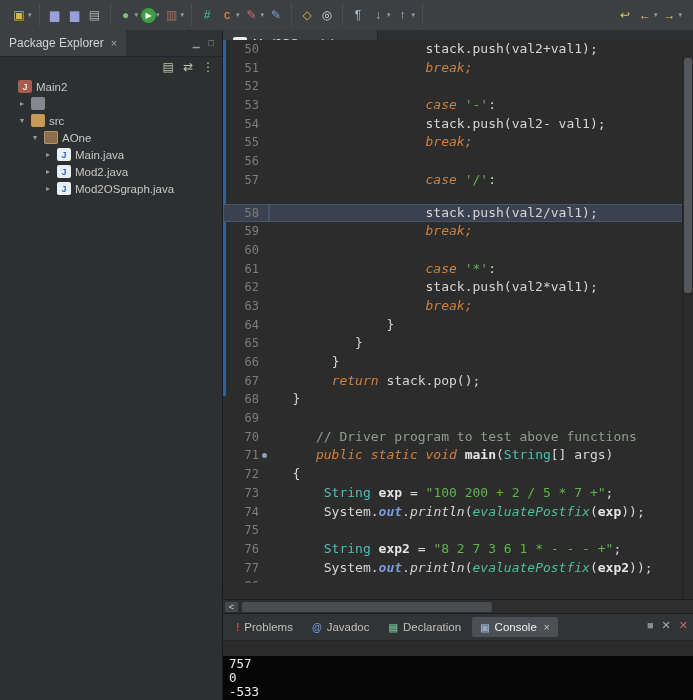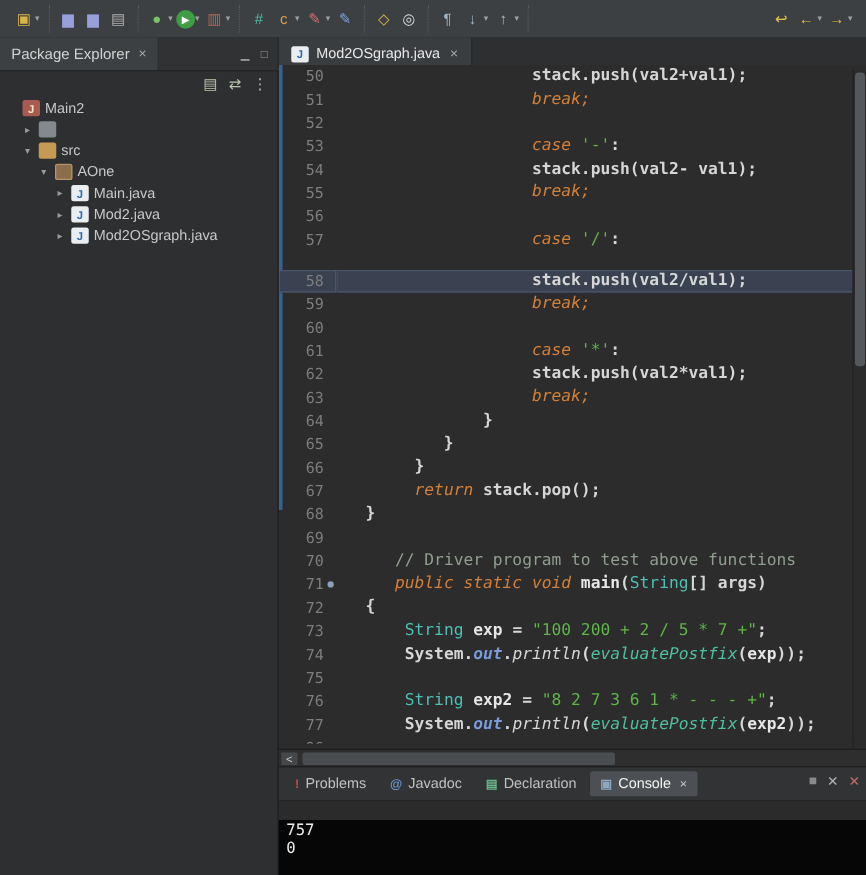--- a/index.html
+++ b/index.html
@@ -40,31 +40,31 @@
   
   .editor-tabs{position:absolute;left:223px;top:30px;right:0;height:26px;background:#2d2f31;
                border-bottom:1px solid #1c1d1f;display:flex;}
   .etab{display:inline-flex;align-items:center;gap:6px;height:100%;padding:0 10px;background:#3a3d40;
         border-right:1px solid #232527;position:relative;}
   .etab.active::after{content:"";position:absolute;left:0;right:0;bottom:0;height:2px;background:#4b87c2;}
   .etab-label{color:#e8e8e8;font-size:11.5px;}
   .etab-close{color:#a7a7a7;font-size:11px;margin-left:2px;}
 
   
-  .editor{position:absolute;left:223px;top:52px;right:0;height:543px;background:#2c2c2c;
+  .editor{position:absolute;left:223px;top:40px;right:0;height:543px;background:#2c2c2c;
           display:flex;overflow:hidden;}
   .changebar{position:absolute;left:0;top:0;width:3px;height:356px;background:#37628f;}
   .gutter{width:46px;flex:none;font:12px "DejaVu Sans Mono",monospace;color:#7d7d7d;text-align:right;}
   .gut-row{height:18.7px;line-height:18.7px;padding-right:10px;position:relative;box-sizing:border-box;}
   .gut-dot{position:absolute;right:2px;top:7px;width:5px;height:5px;border-radius:50%;background:#8ca0b8;}
   .code{flex:1;font:13px "DejaVu Sans Mono",monospace;line-height:18.7px;white-space:pre;
         color:#d6d6d6;overflow:hidden;}
   .code-row{height:18.7px;}
   .code-row.hl,.gut-row.hl{background:#3a4150;box-shadow:inset 0 0 0 1px #4a5568;margin-top:14px;}
-  .tk-pln{color:#d6d6d6;font-weight:bold;}
+  .tk-pln{color:#d6d6d6;}
   .tk-kw{color:#d3803a;font-style:italic;}
   .tk-str{color:#5eb548;}
   .tk-com{color:#8f9e8f;}
   .tk-typ{color:#4ebfb4;}
   .tk-mth{color:#d6d6d6;font-style:italic;}
   .tk-smeth{color:#4fbf9f;font-style:italic;}
   .tk-fld{color:#7a9ad8;font-style:italic;font-weight:bold;}
   .tk-var{color:#e6e6e6;font-weight:bold;}
   .tk-meth{color:#e6e6e6;font-weight:bold;}
 
@@ -268,16 +268,17 @@
         </div>
         <div class="bt-right">
           <span class="bt-ic" style="color: rgb(138, 138, 138);">■</span>
           <span class="bt-ic" style="color: rgb(176, 176, 176);">✕</span>
           <span class="bt-ic" style="color: rgb(192, 106, 106);">✕</span>
         </div>
     </div>
     <div class="console">
         <div class="console-line">757</div>
         <div class="console-line">0</div>
+        <div class="console-line">-533</div>
       </div>
   </div>
 
 </div>
 
 </body></html>

